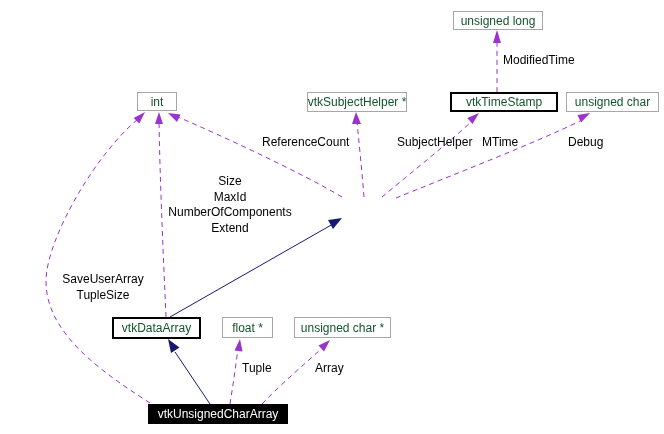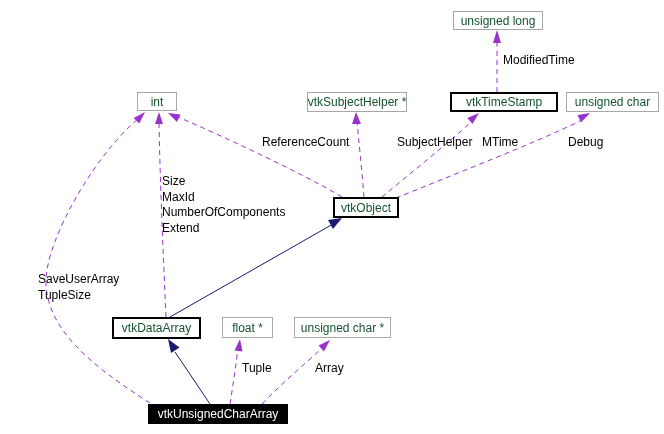--- a/index.html
+++ b/index.html
@@ -57,20 +57,21 @@
     color: var(--current-node-text);
     border: 1px solid #000;
   }
   .edge-label {
     position: absolute;
     font-size: 12px;
     color: #000;
     white-space: nowrap;
   }
   .label-block {
+    text-align: center;
     line-height: 15.5px;
   }
 </style>
 </head>
 <body>
 
 <div class="diagram">
 
   <svg class="edge-layer" width="664" height="434" viewBox="0 0 664 434" xmlns="http://www.w3.org/2000/svg">
 
@@ -124,21 +125,20 @@
   <div class="node" style="left:453px; top:11px; width:90px; height:19px;">unsigned long</div>
 
   <div class="node" style="left:137px; top:92px; width:40px; height:19px;">int</div>
 
   <div class="node" style="left:307px; top:92px; width:100px; height:20px;">vtkSubjectHelper *</div>
 
   <div class="node linked" style="left:450px; top:92px; width:108px; height:20px;">vtkTimeStamp</div>
 
   <div class="node" style="left:566px; top:92px; width:93px; height:20px;">unsigned char</div>
 
-  <div class="node linked" style="left:333px; top:197px; width:66px; height:21px;">vtkObject</div>
 
   <div class="node linked" style="left:112px; top:317px; width:89px; height:22px;">vtkDataArray</div>
 
   <div class="node" style="left:222px; top:317px; width:51px; height:21px;">float *</div>
 
   <div class="node" style="left:294px; top:317px; width:97px; height:21px;">unsigned char *</div>
 
   <div class="node current" style="left:148px; top:404px; width:140px; height:20px;">vtkUnsignedCharArray</div>
 
   <span class="edge-label" style="left:503px; top:53px;">ModifiedTime</span>

